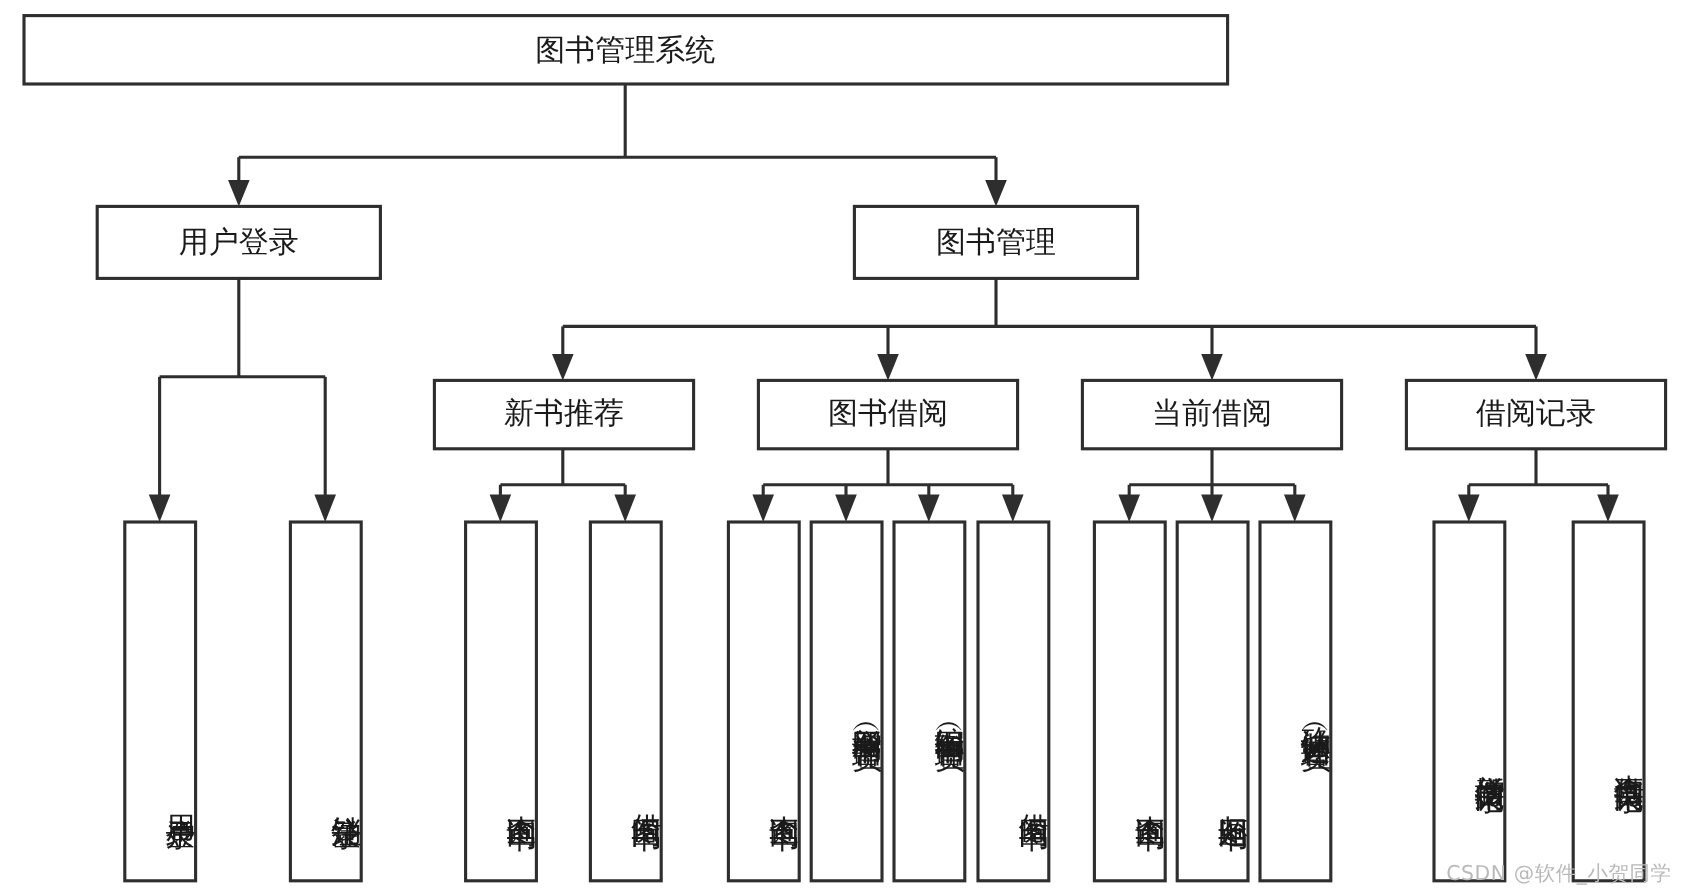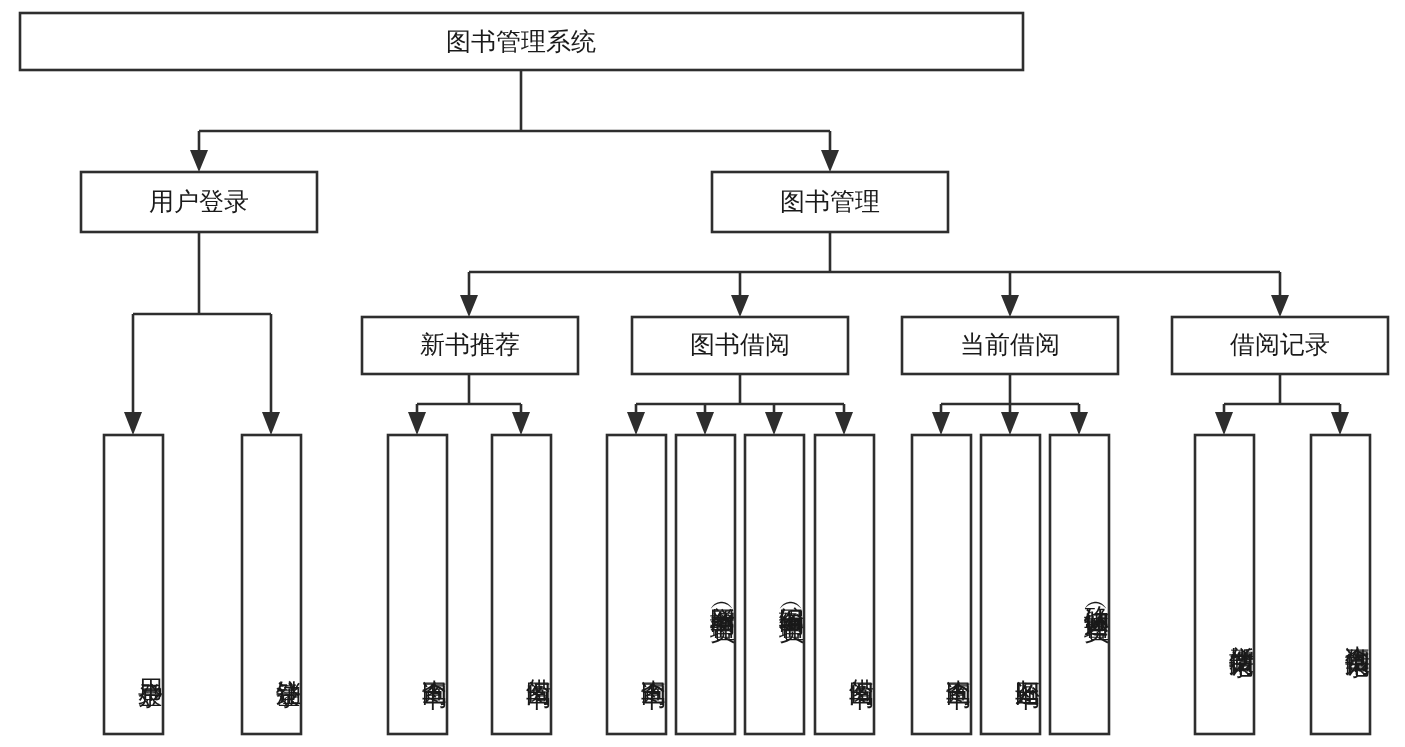--- a/index.html
+++ b/index.html
@@ -218,14 +218,15 @@
   <div class="leaf-label" style="left:745px; top:435px; width:59px; height:299px; padding-top:10px;">编辑图书（管理员）</div>
   <div class="leaf-label" style="left:815px; top:435px; width:59px; height:299px; padding-top:78px;">借阅图书</div>
 
   <div class="leaf-label" style="left:912px; top:435px; width:59px; height:299px; padding-top:78px;">查询图书</div>
   <div class="leaf-label" style="left:981px; top:435px; width:59px; height:299px; padding-top:78px;">归还图书</div>
   <div class="leaf-label" style="left:1050px; top:435px; width:59px; height:299px; padding-top:10px;">确认归还（管理员）</div>
 
   <div class="leaf-label" style="left:1195px; top:435px; width:59px; height:299px; padding-top:46px;">新增借阅记录</div>
   <div class="leaf-label" style="left:1311px; top:435px; width:59px; height:299px; padding-top:46px;">查询借阅记录</div>
 
+  <div class="watermark">CSDN @软件_小贺同学</div>
 
 </div>
 
 </body></html>

